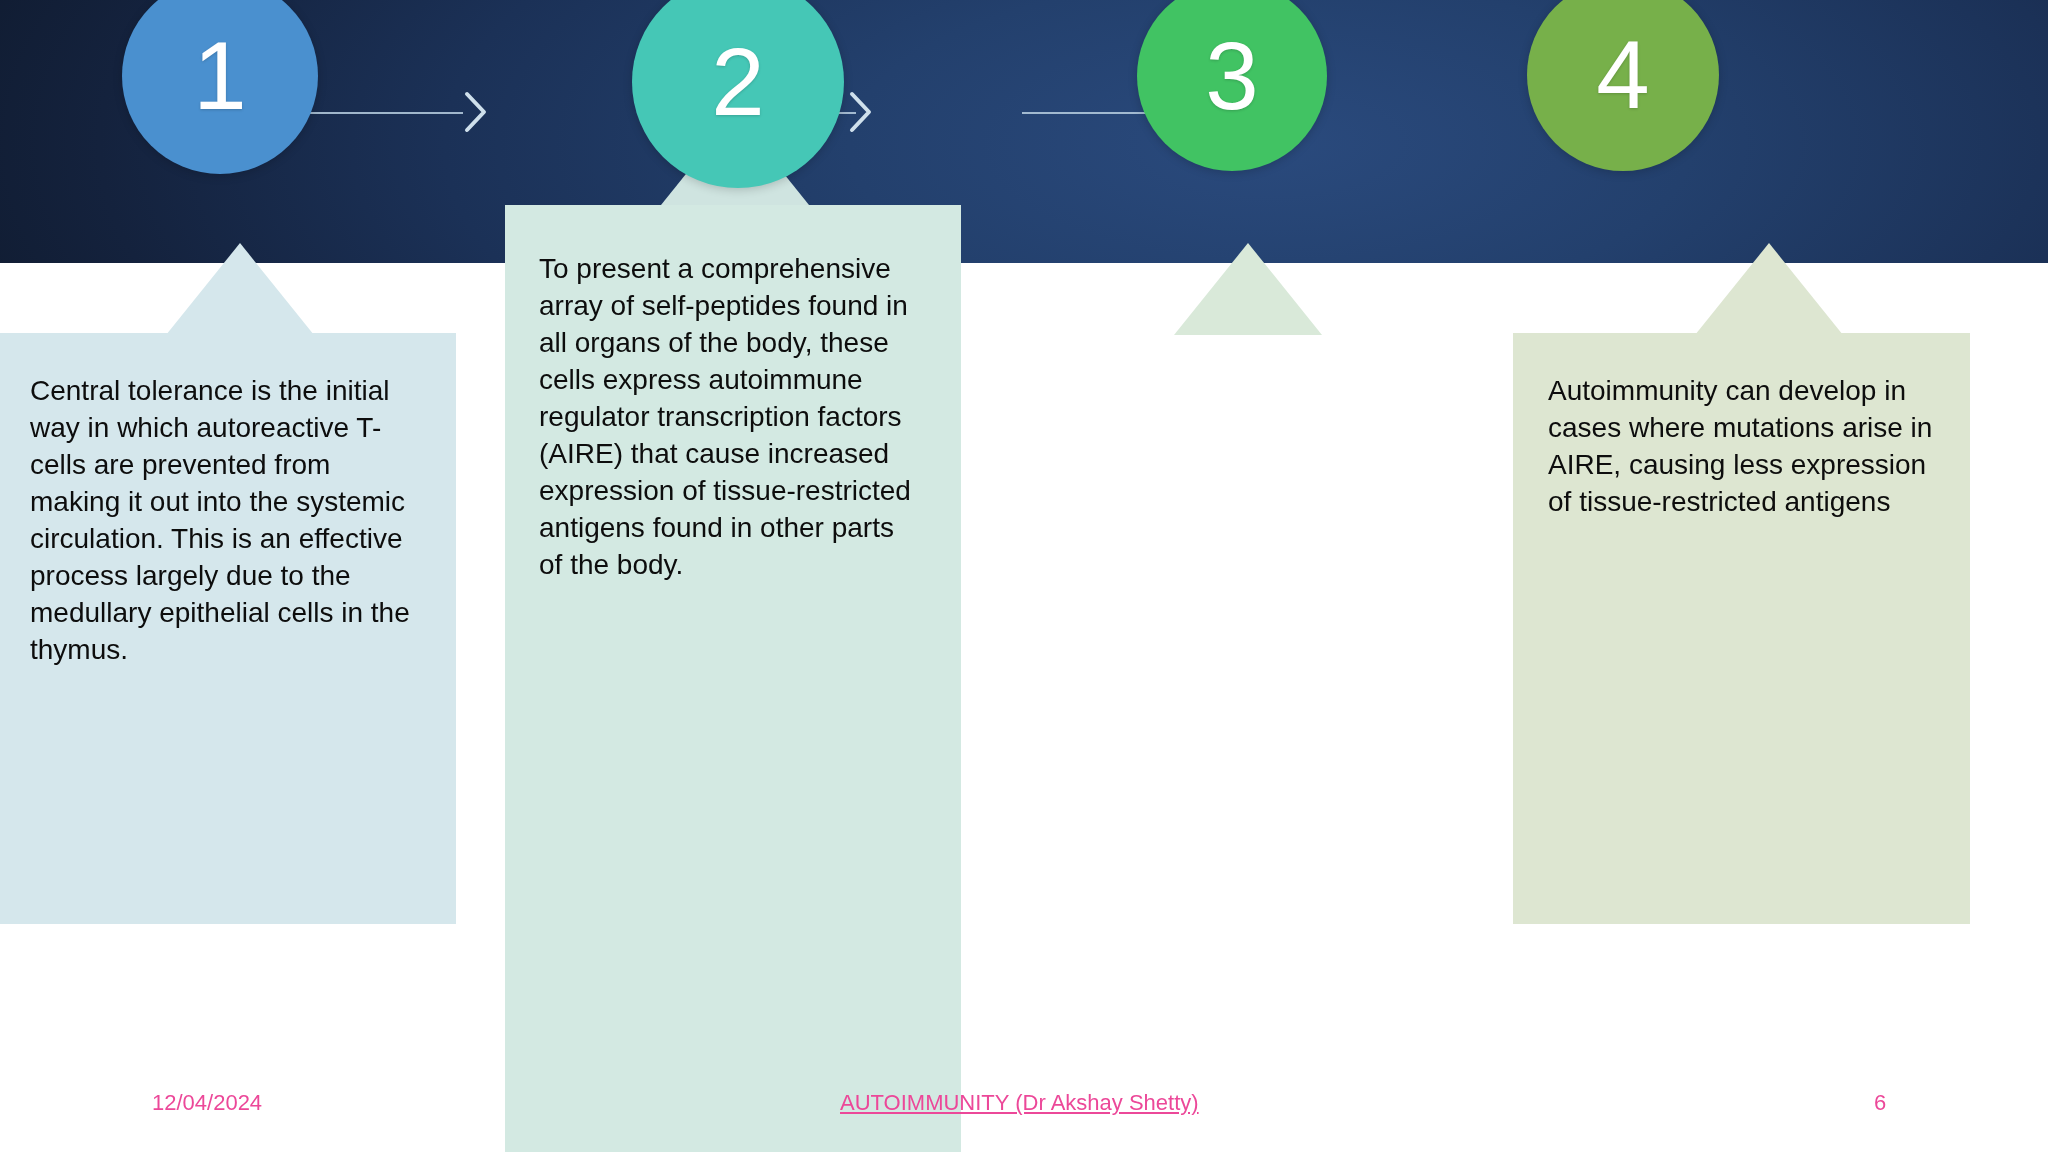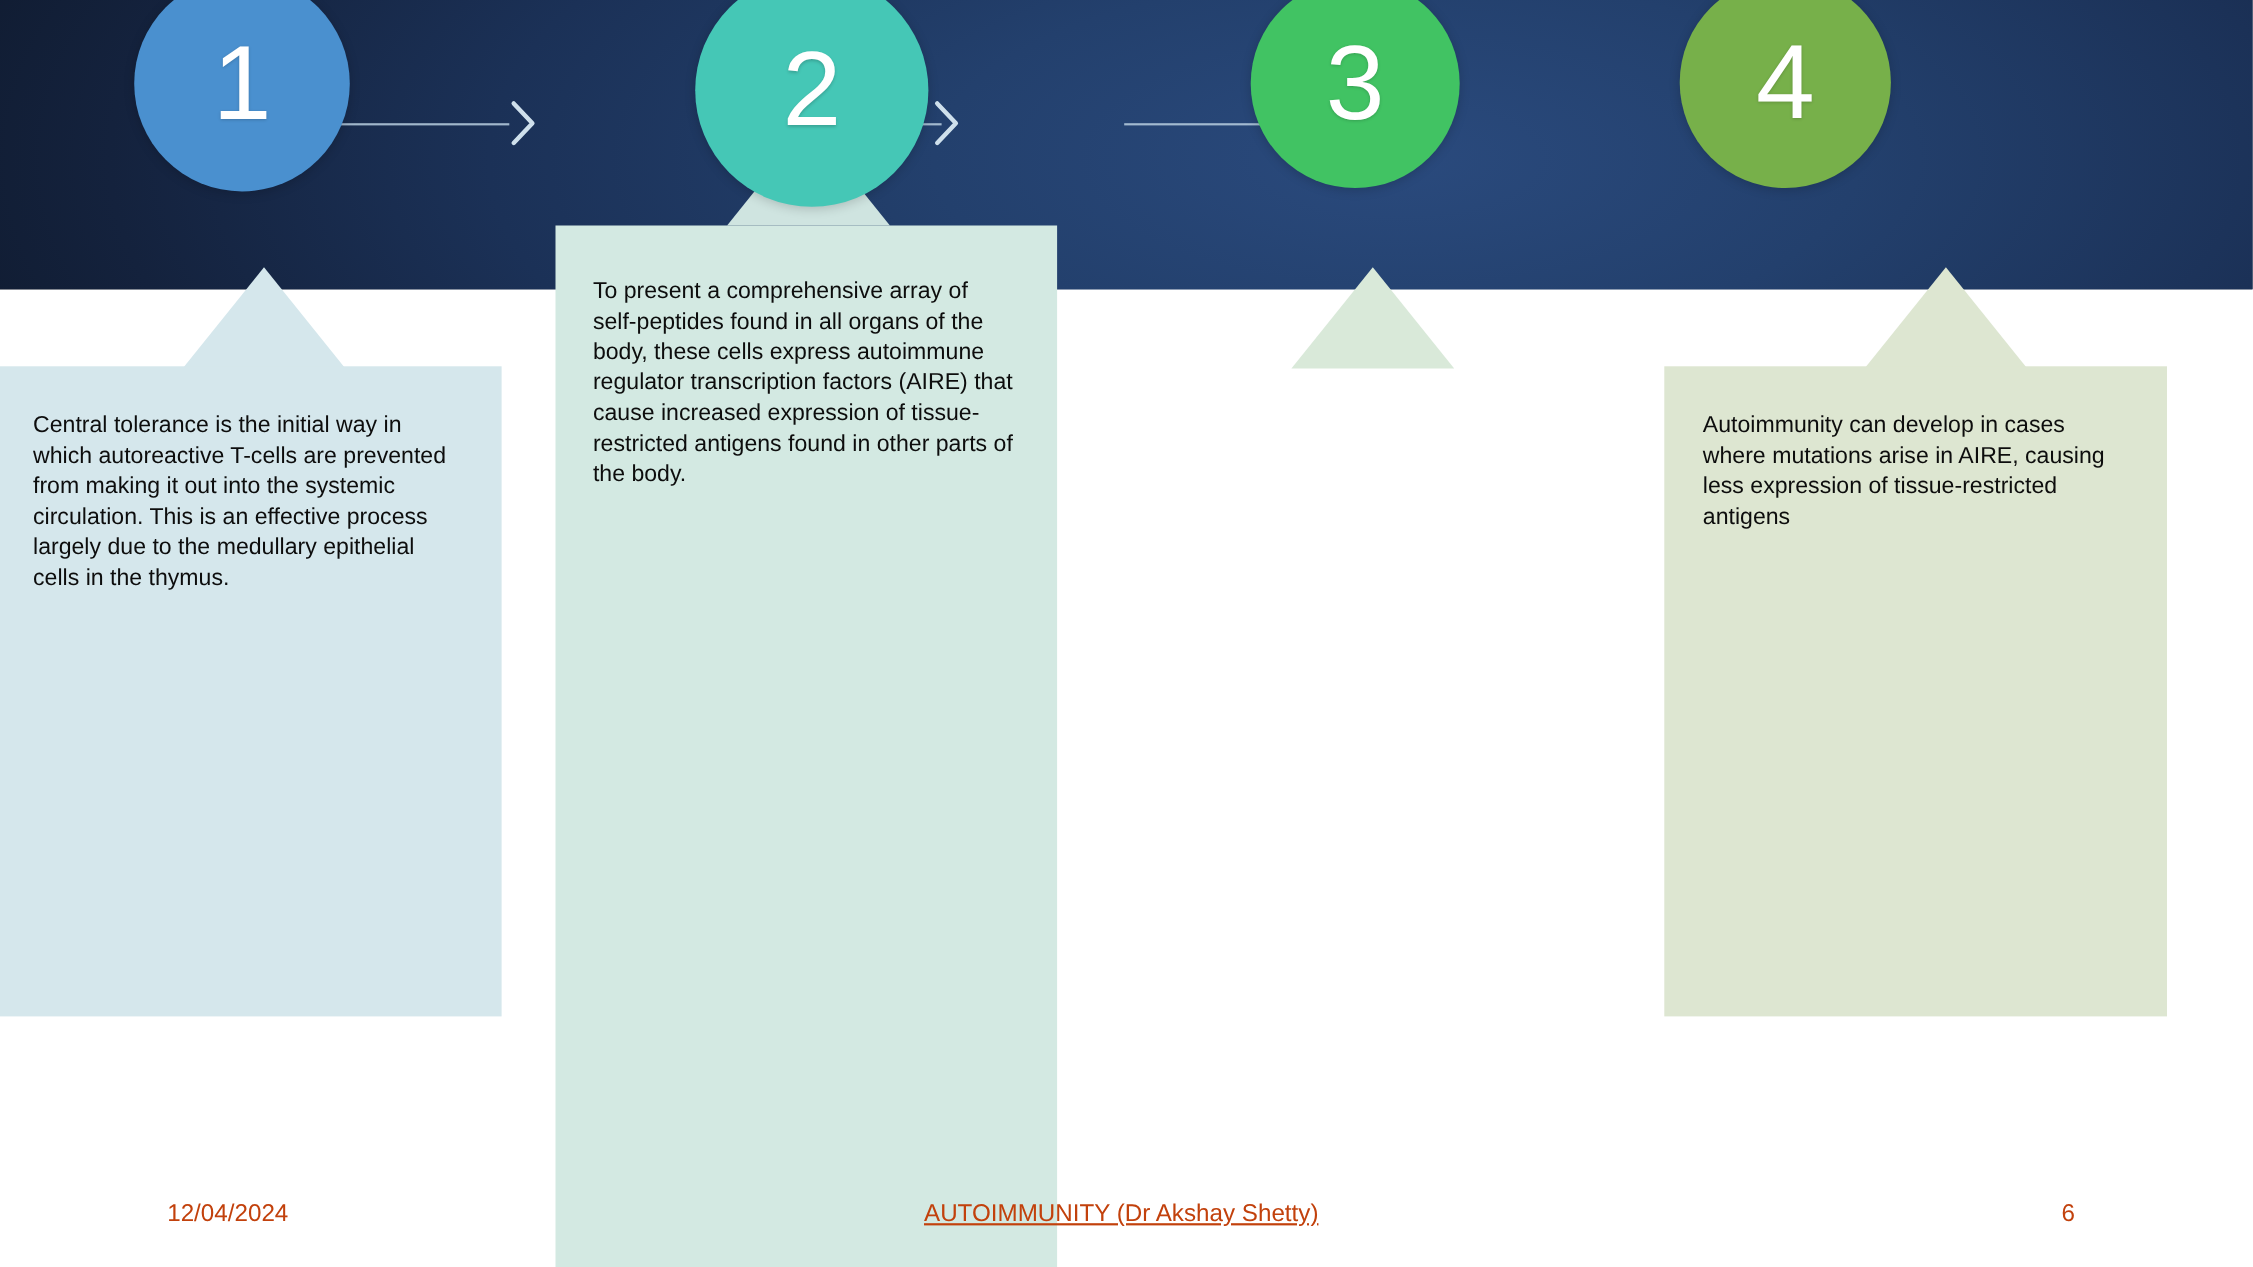--- a/index.html
+++ b/index.html
@@ -72,30 +72,30 @@
     height: 0;
   }
   .callout .body {
     position: absolute;
     left: 0;
     box-sizing: border-box;
   }
   .callout .body p {
     margin: 0;
     color: #0d0d0d;
-    font-size: 21px;
+    font-size: 28px;
     line-height: 1.32;
     font-weight: 400;
     white-space: pre-line;
   }
 
   
   .footer-item {
     position: absolute;
-    color: #c2410c;
+    color: #ec4899;
     font-size: 22px;
     line-height: 1;
     white-space: nowrap;
     text-align: center;
   }
 </style>
 </head>
 <body>
 
 <div id="slide">

